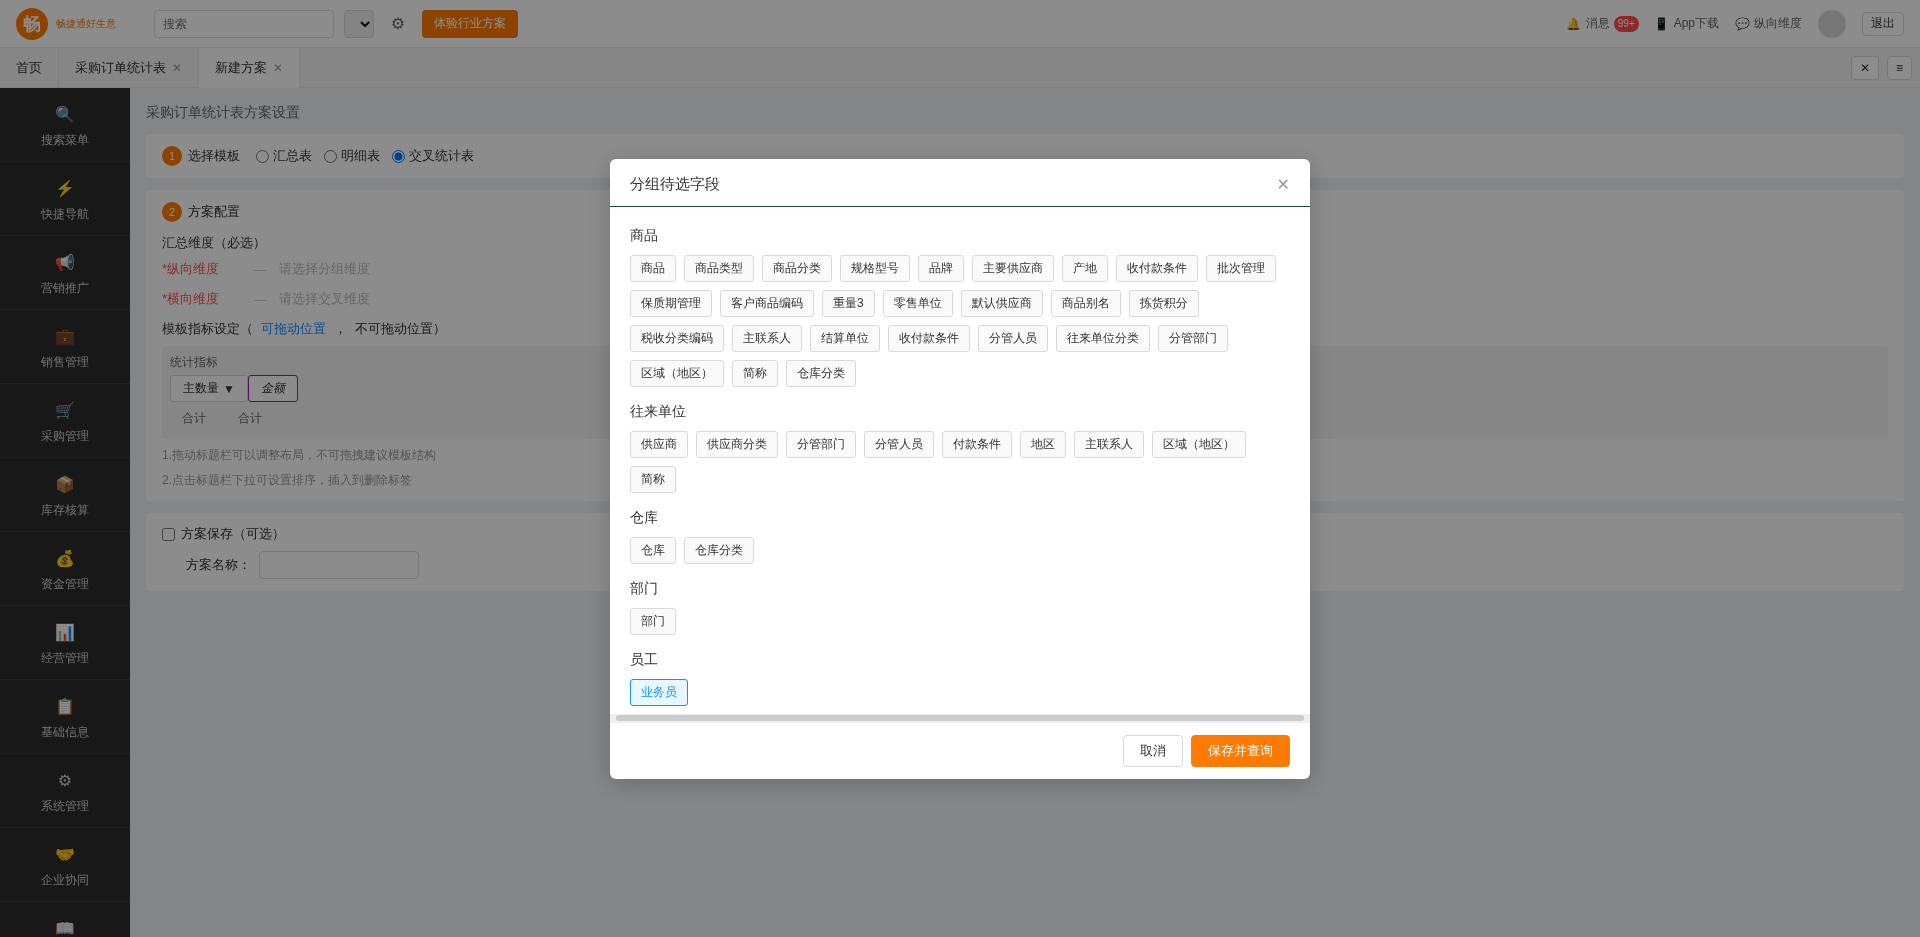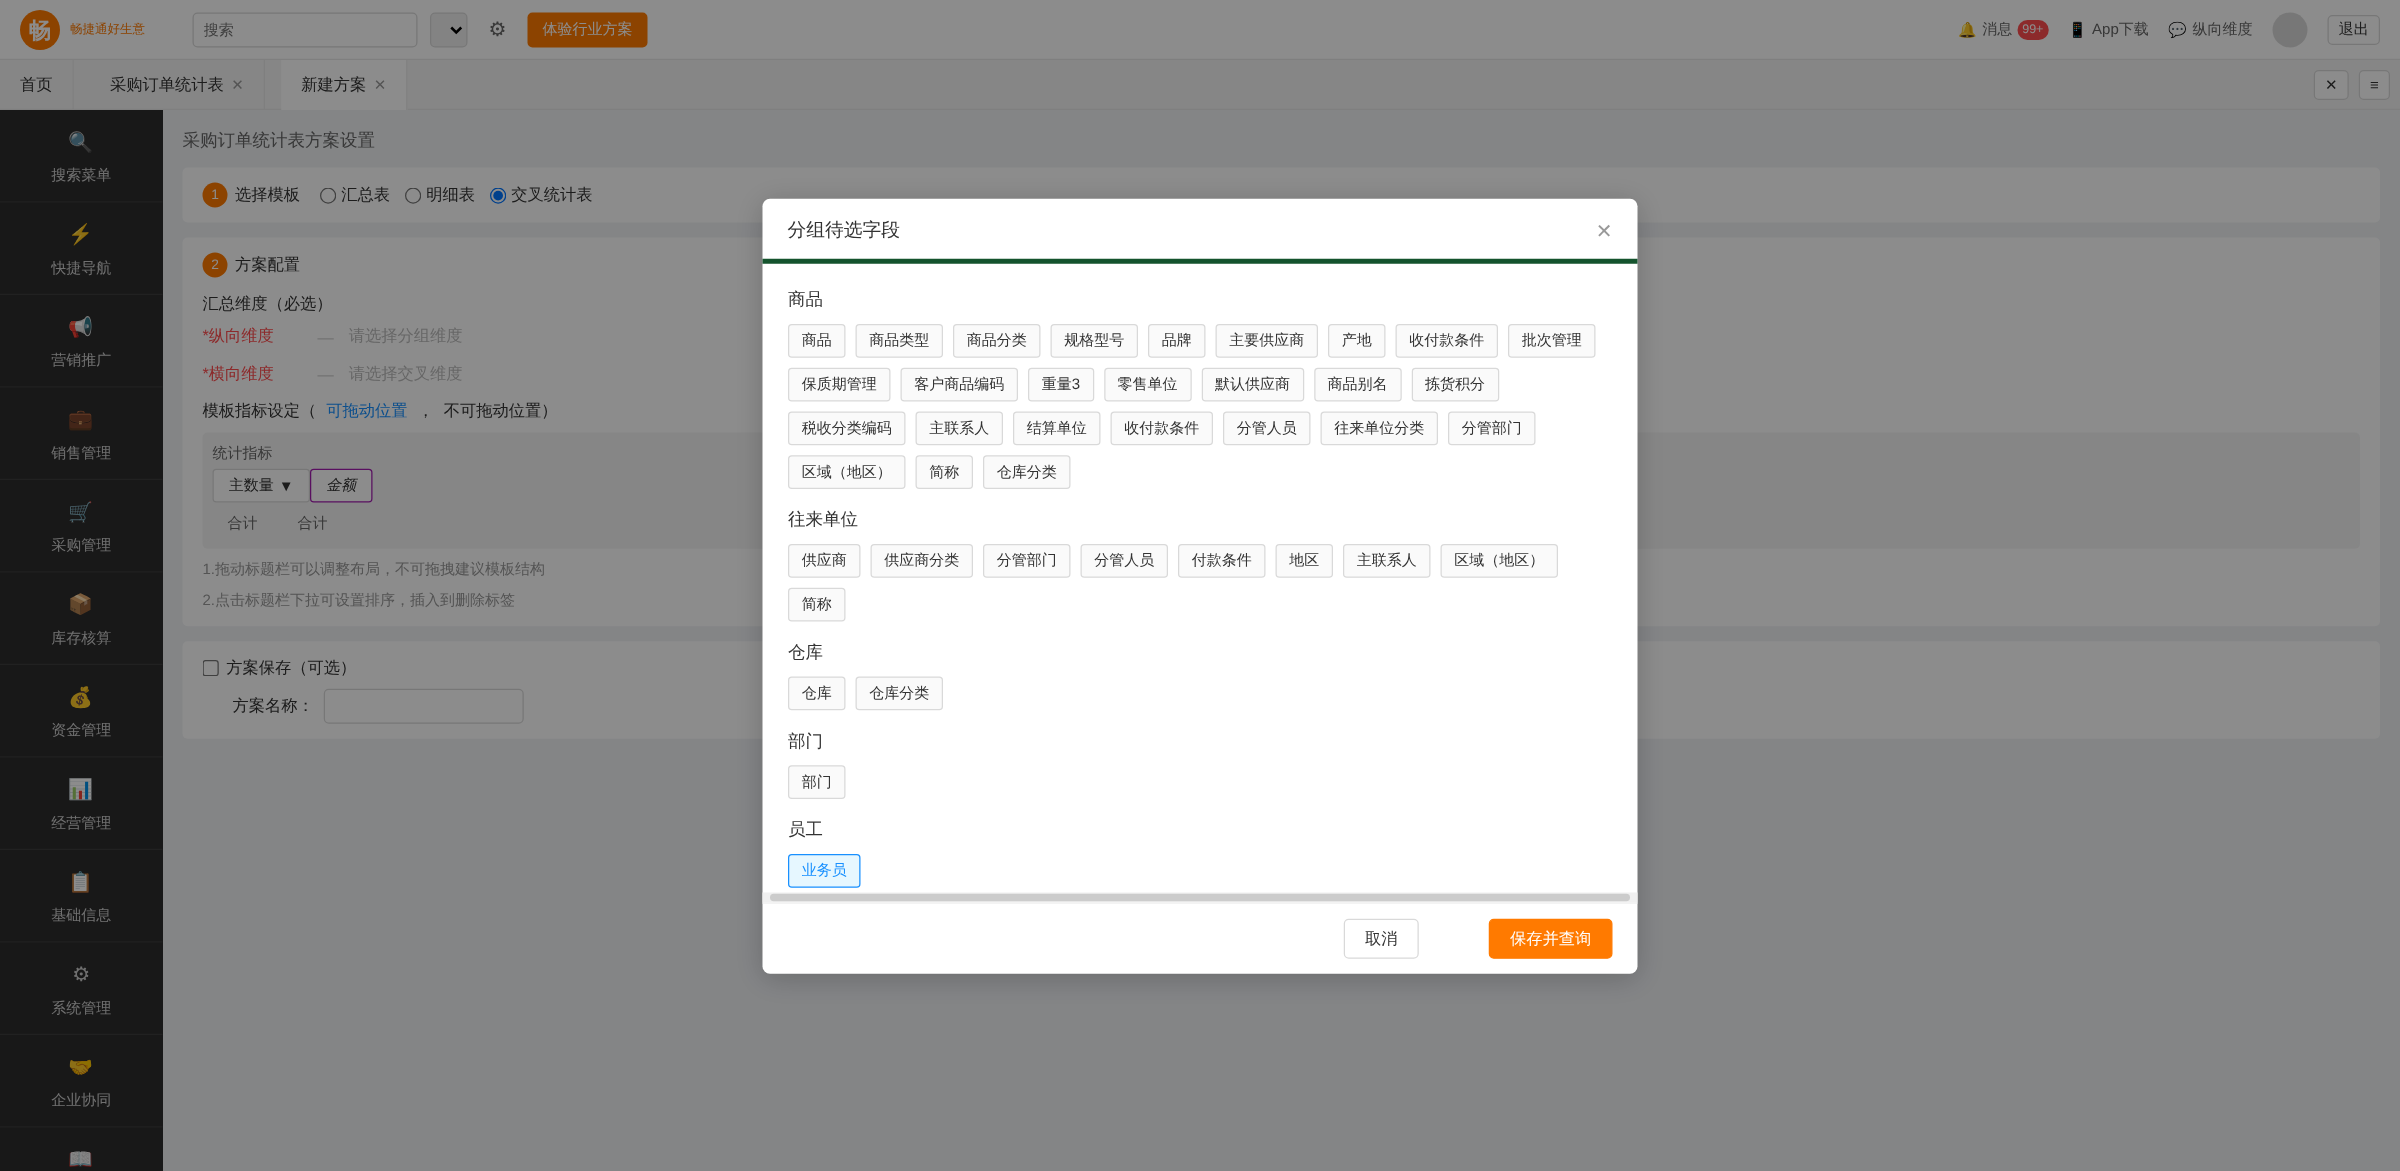--- a/index.html
+++ b/index.html
@@ -119,21 +119,20 @@
 
     
     .tab-bar {
       height: 40px;
       background: #f5f5f5;
       display: flex;
       align-items: center;
       padding: 0 0 0 0;
       border-bottom: 1px solid #e8e8e8;
       position: relative;
-      gap: 13px;
     }
     .tab-item {
       height: 40px;
       display: flex;
       align-items: center;
       padding: 0 16px;
       font-size: 13px;
       cursor: pointer;
       border-right: 1px solid #e8e8e8;
       gap: 6px;
@@ -268,21 +267,21 @@
       max-height: 620px;
       display: flex;
       flex-direction: column;
       box-shadow: 0 4px 24px rgba(0,0,0,0.2);
     }
     .dialog-header {
       display: flex;
       align-items: center;
       justify-content: space-between;
       padding: 16px 20px 12px;
-      border-bottom: 4px solid #14532d;
+      border-bottom: 1px solid #14532d;
       flex-shrink: 0;
     }
     .dialog-title {
       font-size: 15px;
       font-weight: 500;
       color: #333;
     }
     .dialog-close {
       cursor: pointer;
       color: #999;
@@ -337,21 +336,20 @@
       font-size: 13px;
       cursor: pointer;
       border: 1px solid #d9d9d9;
       background: white;
       color: #333;
     }
     .btn-primary {
       background: #ff7a00;
       border-color: #ff7a00;
       color: white;
-      margin-left: 48px;
     }
 
     
     .dialog-body::-webkit-scrollbar { width: 6px; }
     .dialog-body::-webkit-scrollbar-track { background: #f5f5f5; }
     .dialog-body::-webkit-scrollbar-thumb { background: #ccc; border-radius: 3px; }
 
     .hint-text {
       font-size: 12px;
       color: #999;

